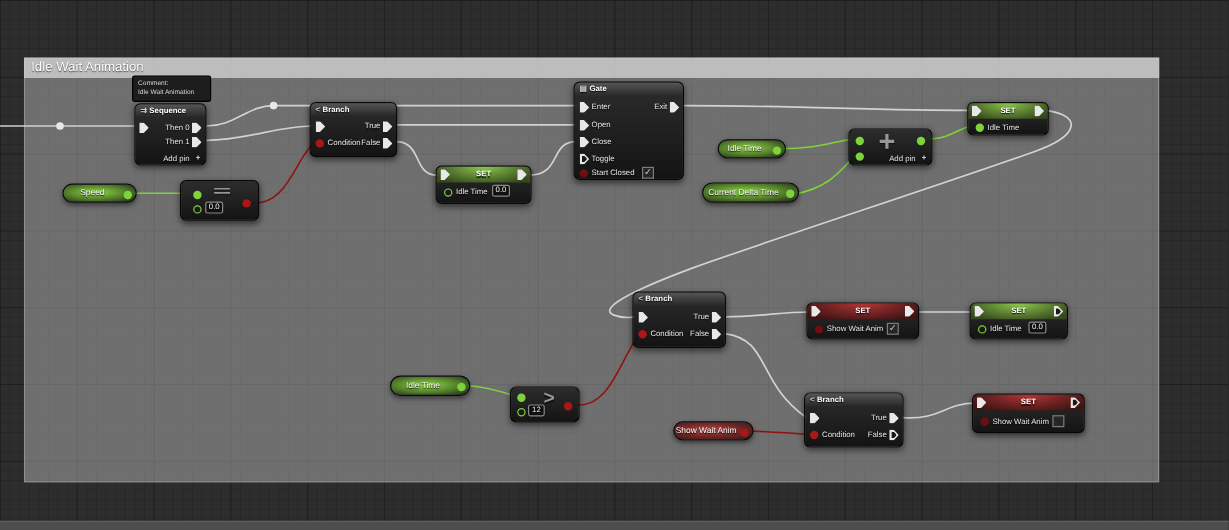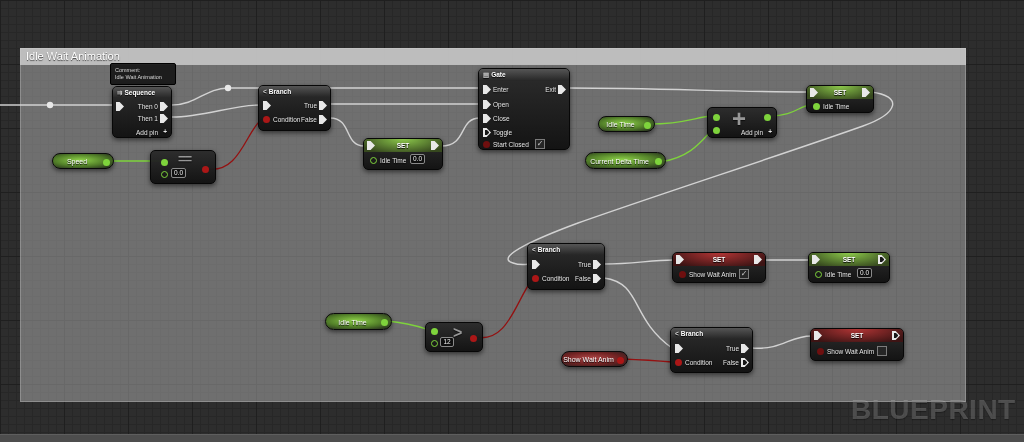--- a/index.html
+++ b/index.html
@@ -96,21 +96,20 @@
     </g>
     <g fill="none" stroke="#941111" stroke-width="1.3">
       <path d="M208,169 C240,173 246,131 262,119"></path>
       <path d="M475,337 C508,344 516,300 532,280"></path>
       <path d="M622,359 C646,360 660,361 672,362"></path>
     </g>
     <circle cx="50" cy="105" r="3.2" fill="#e8e8e8"></circle>
     <circle cx="228" cy="88" r="3.2" fill="#e8e8e8"></circle>
   </svg>
 
-  <div class="watermark">BLUEPRINT</div>
 
   <div class="bubble" style="left:110px;top:63px;width:56px;">
     <div>Comment:</div>
     <div>Idle Wait Animation</div>
   </div>
 
   <div class="node" style="left:112px;top:86px;width:60px;height:52px;">
     <div class="nhead"><span class="hicon">⇉</span><span>Sequence</span></div>
     <span class="pexec" style="left:3px;top:15px;"></span>
     <span class="plabel" style="right:13px;top:15px;">Then 0</span>

